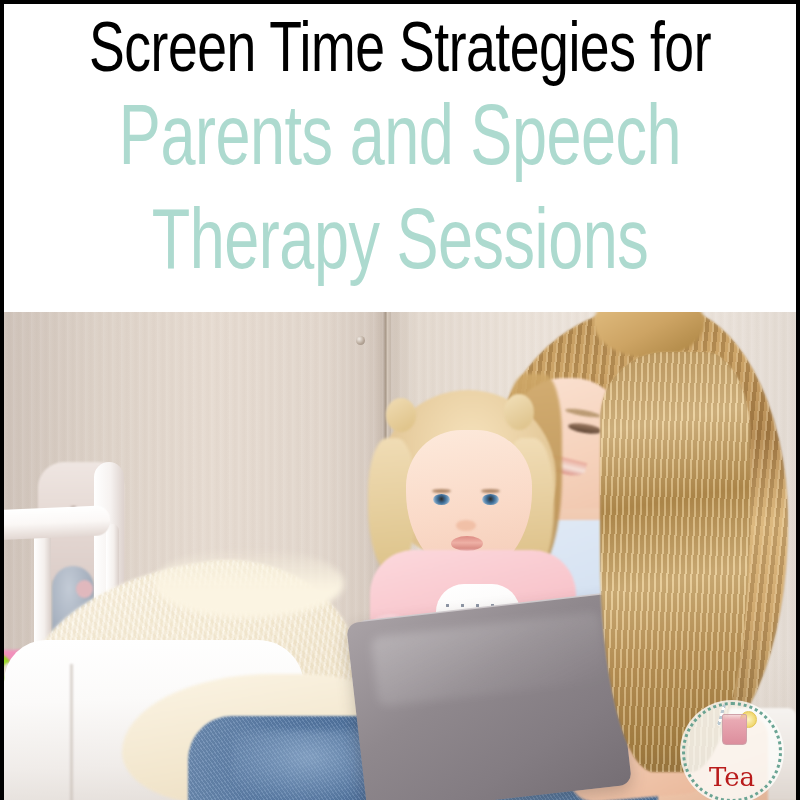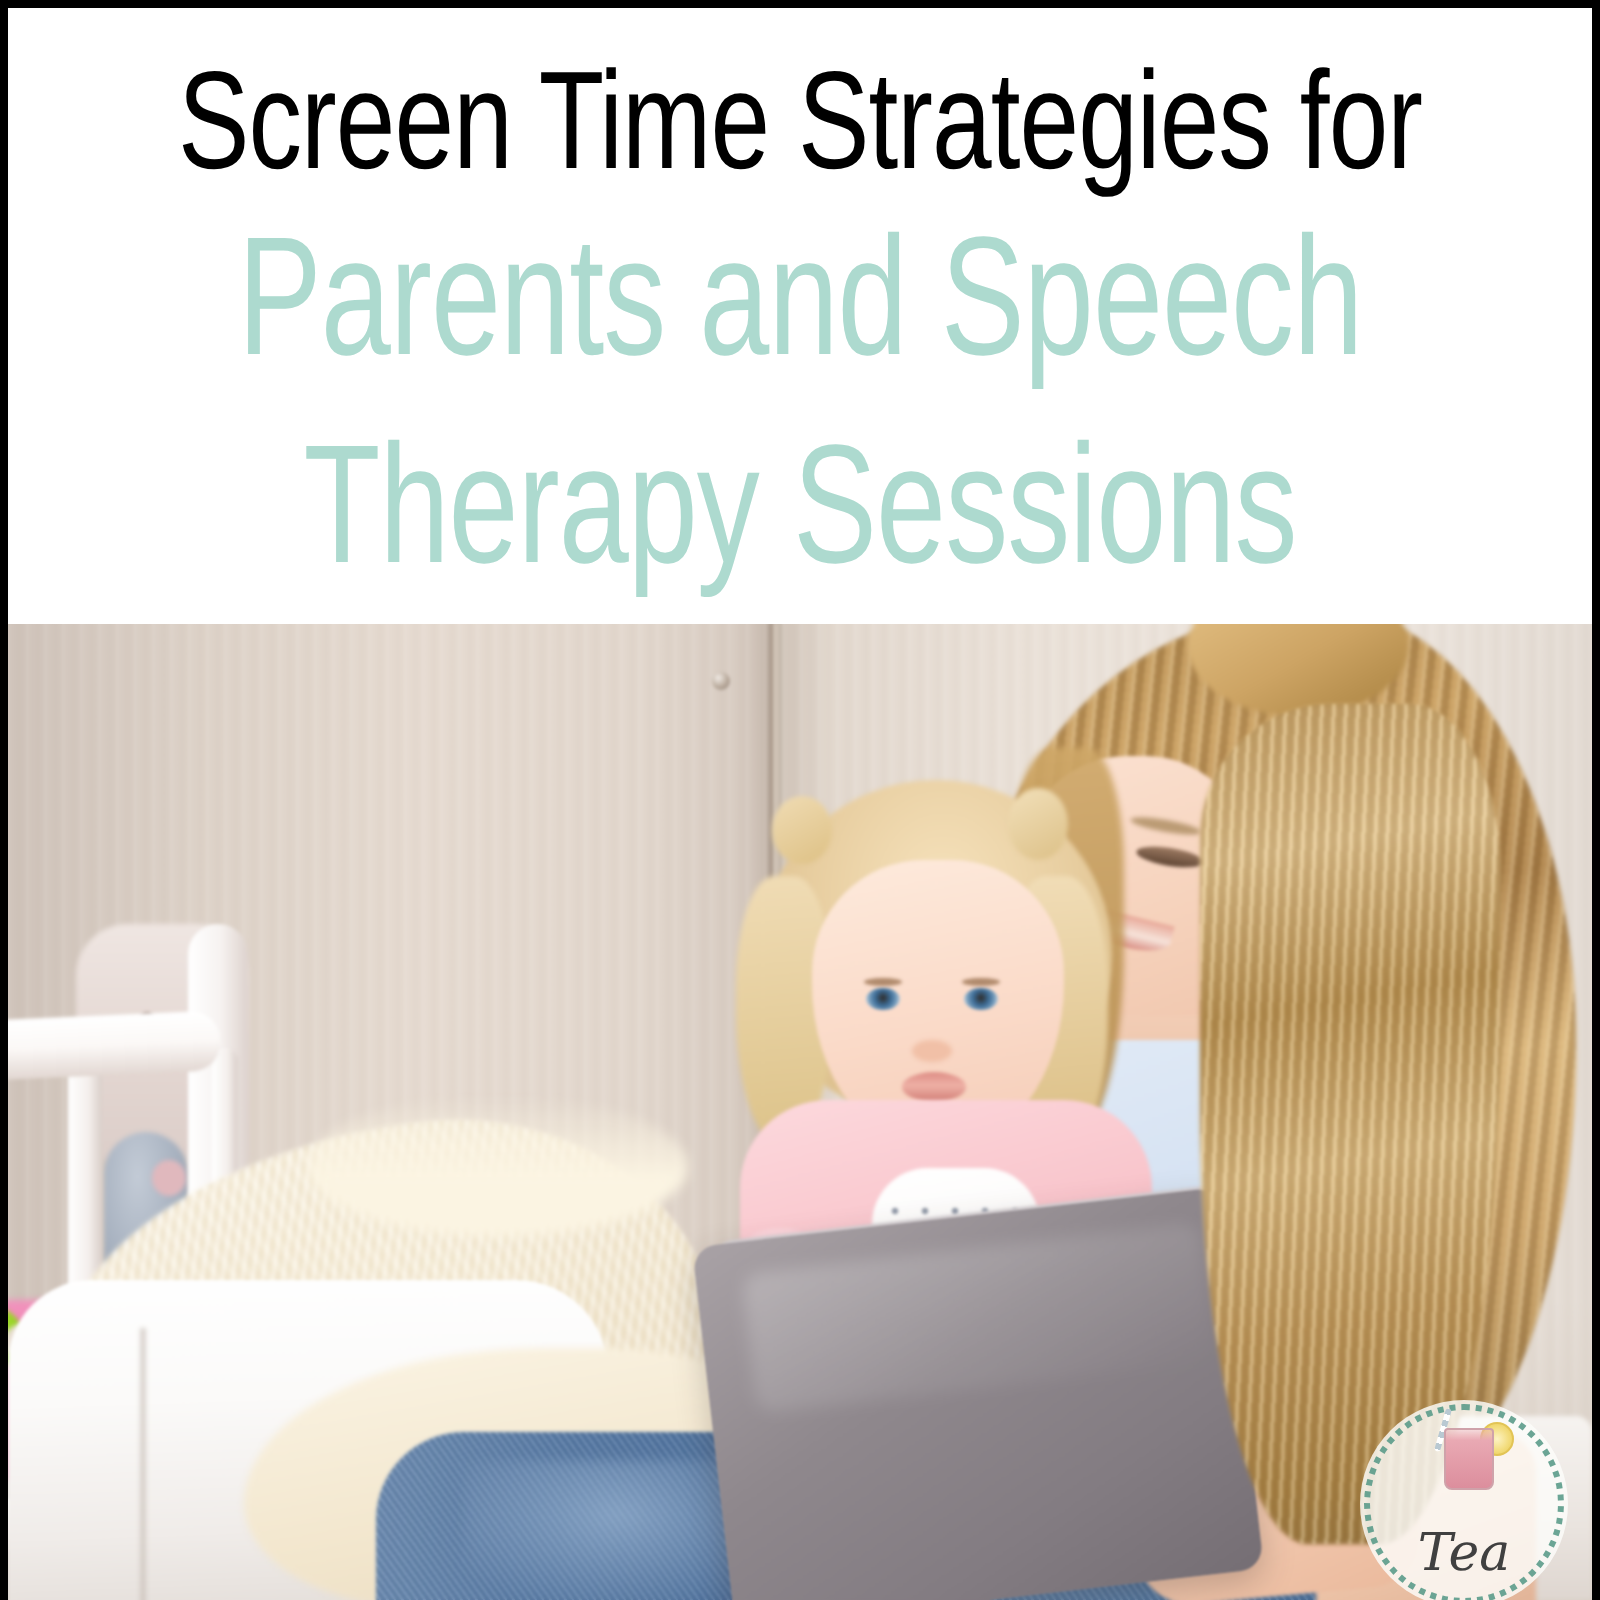--- a/index.html
+++ b/index.html
@@ -28,21 +28,20 @@
     position: absolute;
     left: 0;
     top: 0;
     width: 792px;
     height: 308px;
     background: #ffffff;
     display: flex;
     flex-direction: column;
     align-items: center;
     justify-content: flex-start;
-    padding-top: 14px;
     box-sizing: border-box;
   }
 
   .title-line {
     width: 100%;
     text-align: center;
     font-family: "Liberation Sans Narrow", "Liberation Sans", sans-serif;
     font-weight: 400;
     letter-spacing: -0.5px;
     line-height: 0.98;
@@ -777,23 +776,22 @@
     color: #3f8c7c;
     letter-spacing: -0.5px;
     line-height: 1;
   }
   .logo-tea {
     position: absolute;
     left: 0; top: 64px;
     width: 104px;
     text-align: center;
     font-family: "DejaVu Serif", serif;
-    font-style: italic;
     font-size: 26px;
-    color: #404040;
+    color: #b91c1c;
     letter-spacing: 0px;
     line-height: 1;
   }
 </style>
 </head>
 <body>
 
 <div class="pin">
 
   <div class="title-block">

